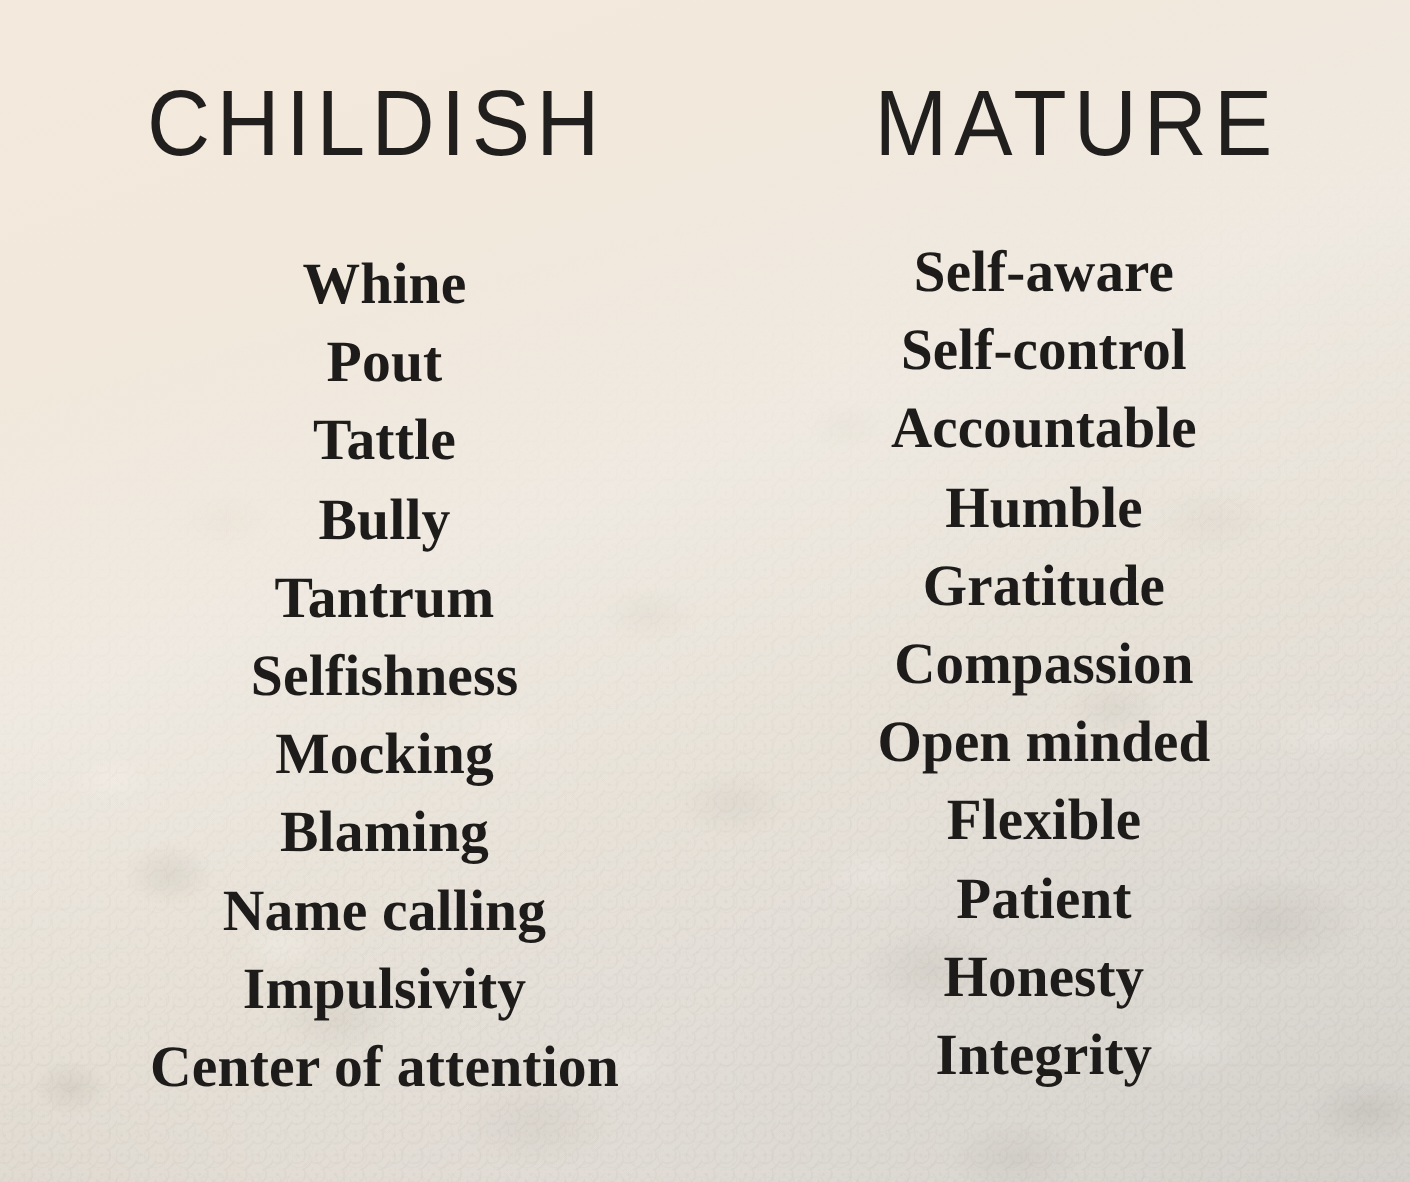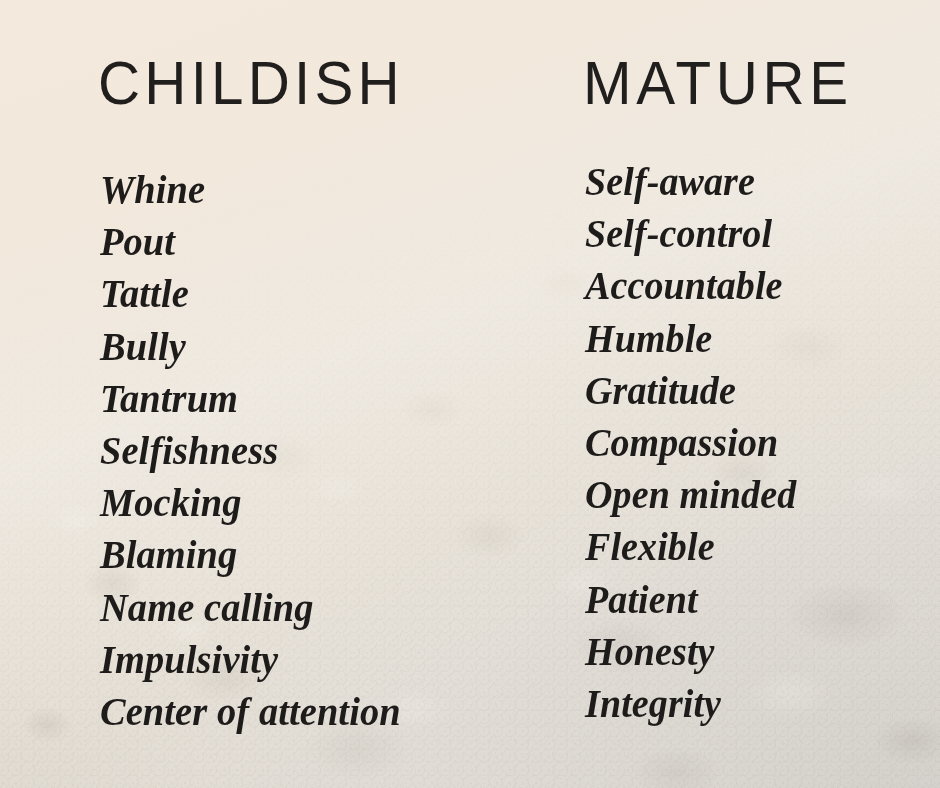--- a/index.html
+++ b/index.html
@@ -9,20 +9,21 @@
     background: #ffffff;
   }
 
   #poster {
     position: relative;
     width: 940px;
     height: 788px;
     overflow: hidden;
     background-color: #f1e7db;
     font-family: "Liberation Serif", "DejaVu Serif", serif;
+    text-align: center;
     -webkit-font-smoothing: antialiased;
   }
 
   
   .tex {
     position: absolute;
     inset: 0;
     pointer-events: none;
   }
 
@@ -136,21 +137,20 @@
     transform-origin: left center;
   }
   .column-mature .col-heading { letter-spacing: 5px; }
 
   .trait-list {
     position: absolute;
     left: 2px;
     margin: 0;
     padding: 0;
     list-style: none;
-    font-style: italic;
   }
   .column-childish .trait-list { top: 164px; }
   .column-mature   .trait-list { top: 156px; }
 
   .trait-item {
     height: 52.2px;
     line-height: 52.2px;
     font-family: "Liberation Serif", "DejaVu Serif", serif;
     font-weight: 700;
     font-size: 39px;

